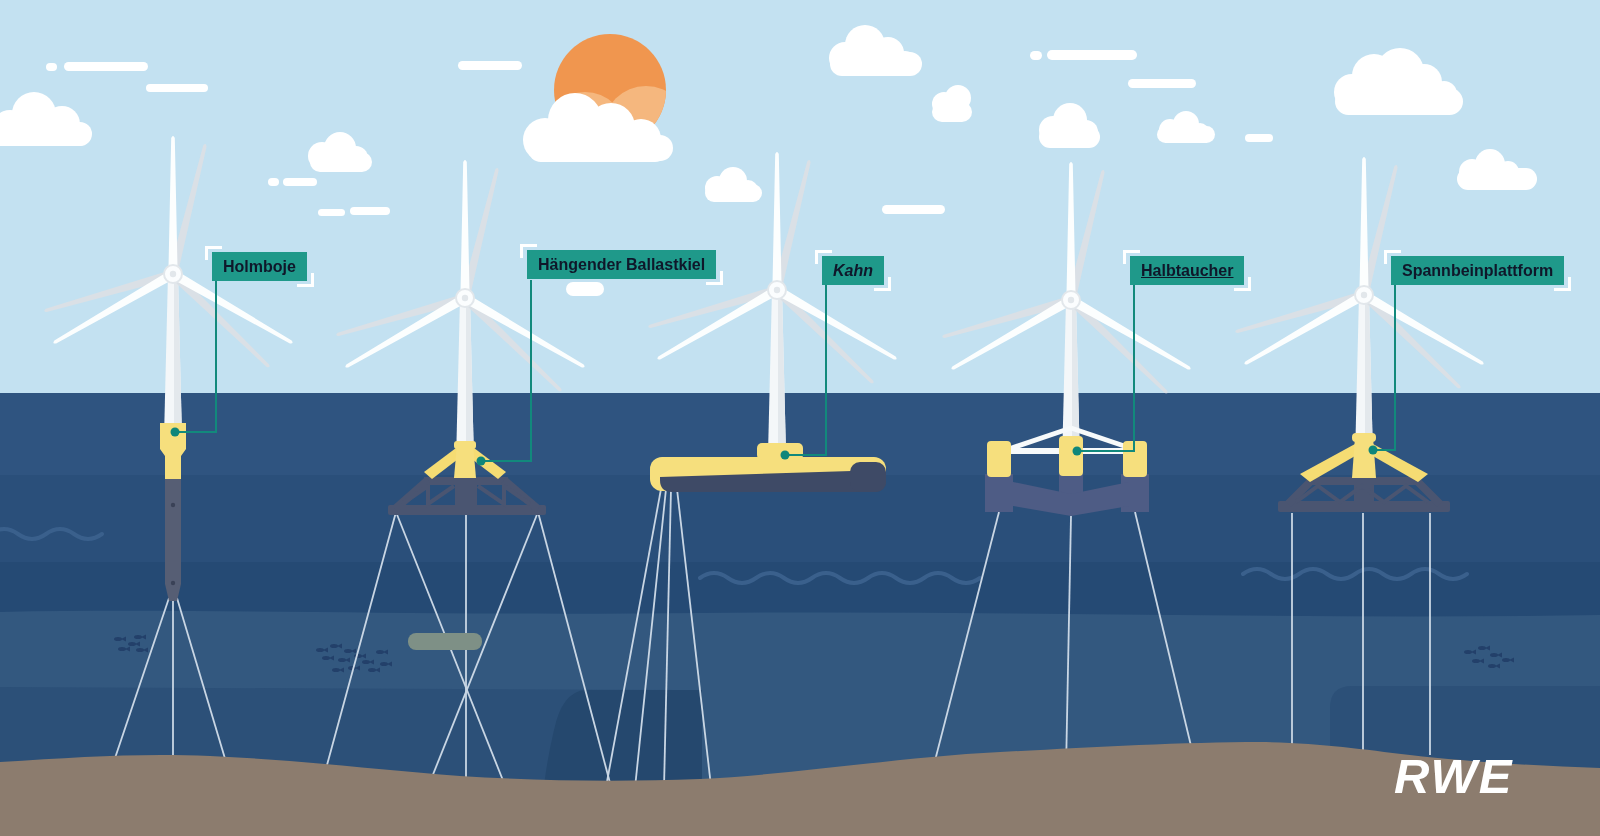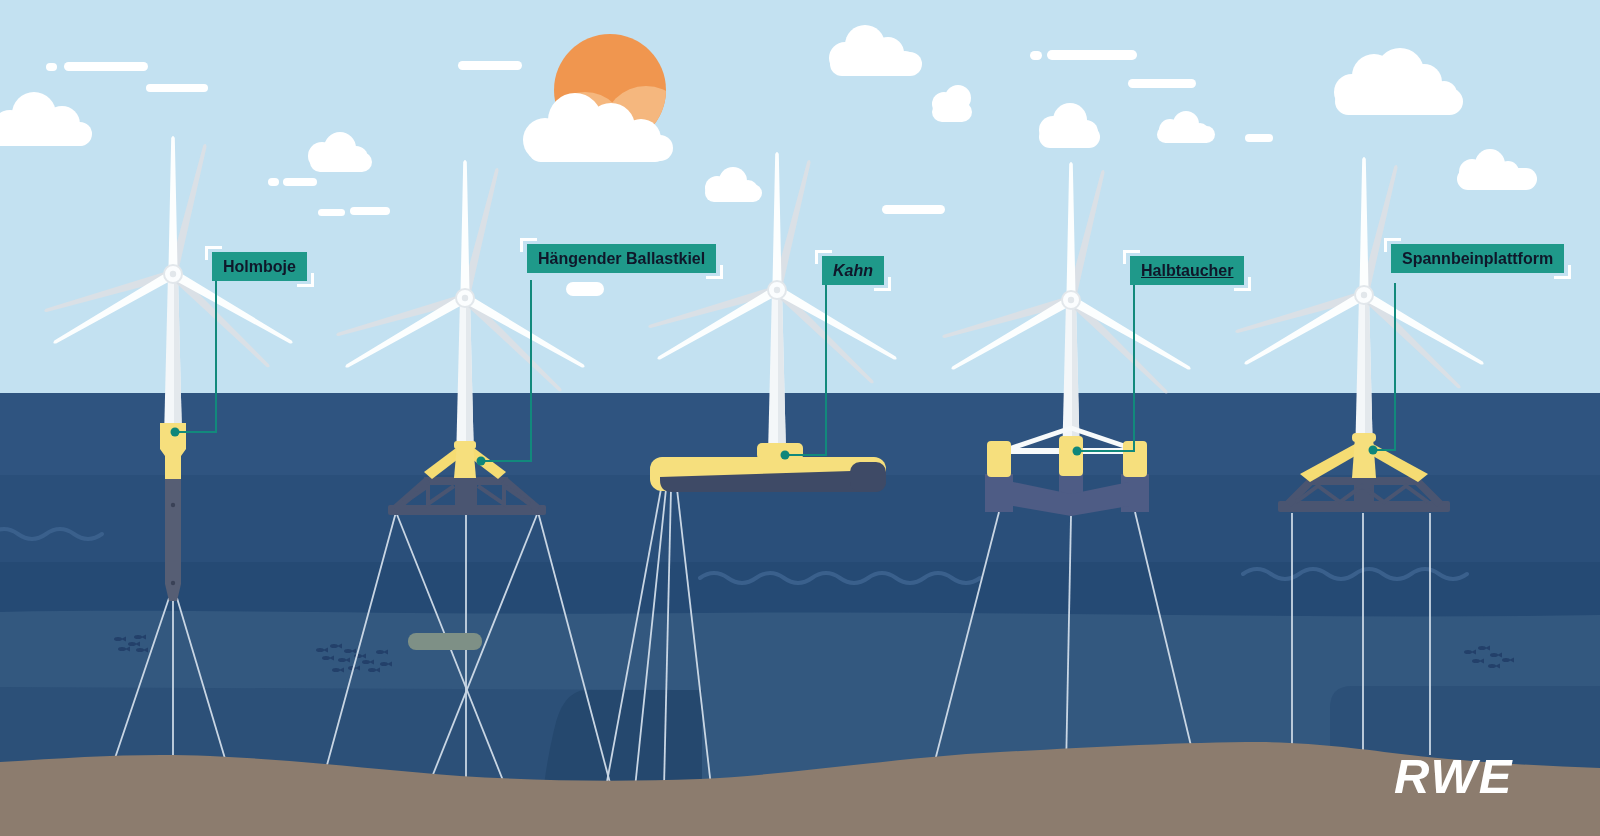--- a/index.html
+++ b/index.html
@@ -6,24 +6,24 @@
   body{width:1600px;height:836px;position:relative;overflow:hidden;
        font-family:"Liberation Sans",sans-serif;background:#C3E1F1;}
   #scene{position:absolute;left:0;top:0;}
   .label{position:absolute;background:#1F998A;color:#0f172a;font-size:16px;font-weight:700;
          line-height:19px;padding:5px 11px;white-space:nowrap;}
   .label::before{content:"";position:absolute;left:-7px;top:-6px;width:14px;height:11px;
          border-left:3px solid #fff;border-top:3px solid #fff;}
   .label::after{content:"";position:absolute;right:-7px;bottom:-6px;width:14px;height:11px;
          border-right:3px solid #fff;border-bottom:3px solid #fff;}
   #label-1{left:212px;top:252px;}
-  #label-2{left:527px;top:244px;}
+  #label-2{left:527px;top:250px;}
   #label-3{left:822px;top:256px;font-style:italic;}
   #label-4{left:1130px;top:256px;text-decoration:underline;}
-  #label-5{left:1391px;top:244px;}
+  #label-5{left:1391px;top:256px;}
   #rwe-logo{position:absolute;left:1394px;top:748px;color:#fff;font-size:49px;
          font-weight:800;font-style:italic;letter-spacing:2px;text-align:right;}
 </style>
 </head>
 <body>
 
 <svg id="scene" width="1600" height="836" viewBox="0 0 1600 836" xmlns="http://www.w3.org/2000/svg">
   <defs>
     <path id="blade" d="M-4.5,-6 Q0,-10 4.5,-6 L1.8,-136 Q0,-140 -1.8,-136 Z"></path>
     <g id="turbine">

